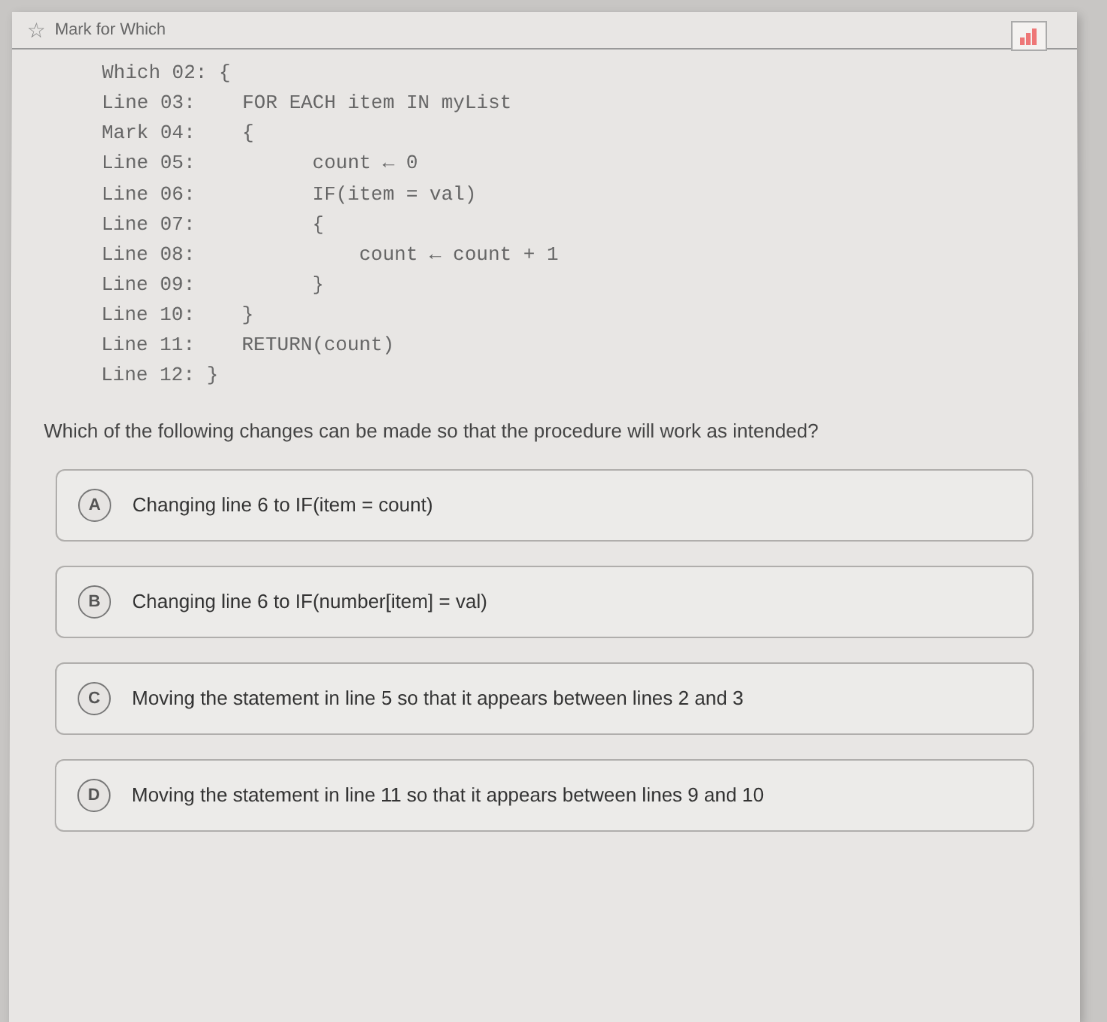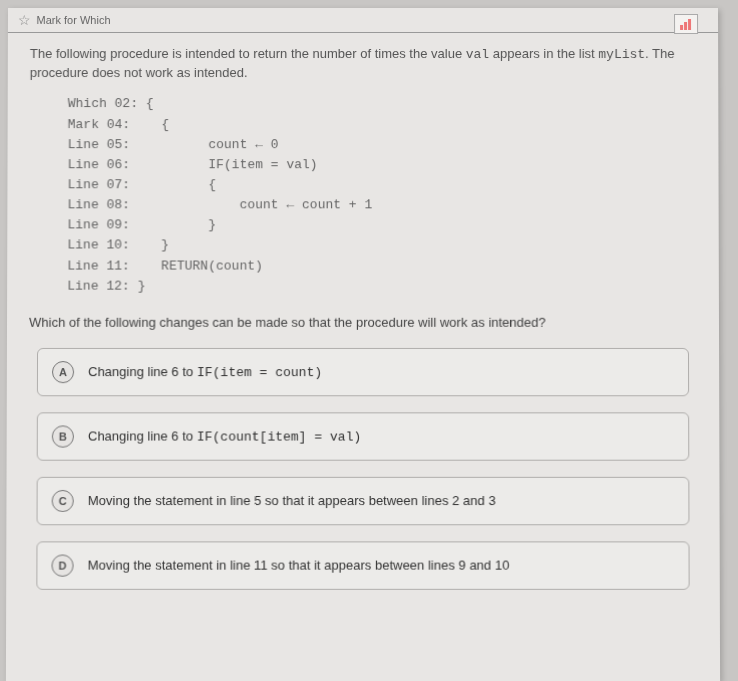--- a/index.html
+++ b/index.html
@@ -90,45 +90,43 @@
     border-radius: 50%;
     display: flex;
     align-items: center;
     justify-content: center;
     font-size: 11px;
     font-weight: bold;
     color: #555;
     flex-shrink: 0;
     background: #e6e4e2;
   }
-  .opt-mono { font-family: Liberation Mono, monospace; }
+  .opt-mono { font-family: Liberation Sans, sans-serif; }
 </style>
 </head>
 <body>
 
 <div class="page">
 
   <div class="header-bar">
     <span class="star-icon">☆</span>
     <span>Mark for Which</span>
     <div class="graph-icon">
       <svg width="14" height="12" viewBox="0 0 14 12">
         <rect x="1" y="7" width="3" height="5" fill="#e77"></rect>
         <rect x="5" y="4" width="3" height="8" fill="#e77"></rect>
         <rect x="9" y="1" width="3" height="11" fill="#e77"></rect>
       </svg>
     </div>
   </div>
 
-  <div class="question-text">
-    <span>The following procedure is intended to return the number of times the value </span><span class="mono">val</span><span> appears in the list </span><span class="mono">myList</span><span>. The procedure does not work as intended.</span>
-  </div>
 
   <div class="code-block">
     <div class="code-line">Which 02: {</div>
+    <div class="code-line">Line 03:    FOR EACH item IN myList</div>
     <div class="code-line">Mark 04:    {</div>
     <div class="code-line">Line 05:          count ← 0</div>
     <div class="code-line">Line 06:          IF(item = val)</div>
     <div class="code-line">Line 07:          {</div>
     <div class="code-line">Line 08:              count ← count + 1</div>
     <div class="code-line">Line 09:          }</div>
     <div class="code-line">Line 10:    }</div>
     <div class="code-line">Line 11:    RETURN(count)</div>
     <div class="code-line">Line 12: }</div>
   </div>
@@ -140,21 +138,21 @@
     <div class="option">
       <div class="option-letter">A</div>
       <div>
         <span>Changing line 6 to </span><span class="opt-mono">IF(item = count)</span>
       </div>
     </div>
 
     <div class="option">
       <div class="option-letter">B</div>
       <div>
-        <span>Changing line 6 to </span><span class="opt-mono">IF(count[item] = val)</span>
+        <span>Changing line 6 to </span><span class="opt-mono">IF(number[item] = val)</span>
       </div>
     </div>
 
     <div class="option">
       <div class="option-letter">C</div>
       <div>Moving the statement in line 5 so that it appears between lines 2 and 3</div>
     </div>
 
     <div class="option">
       <div class="option-letter">D</div>

